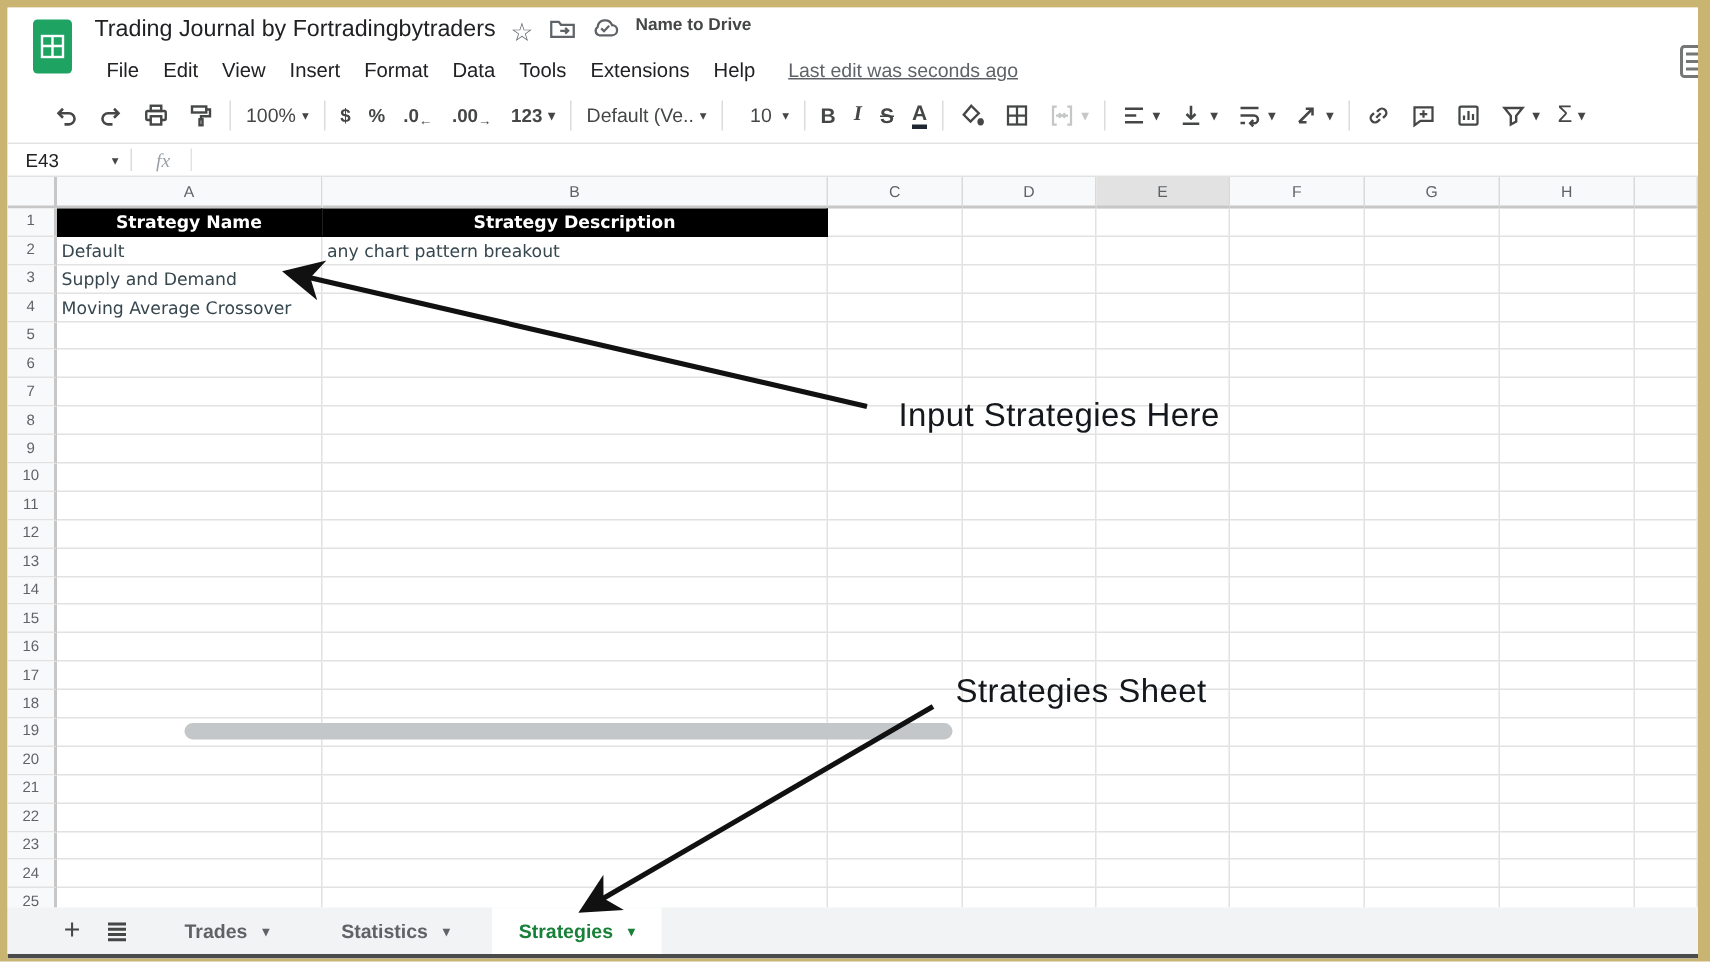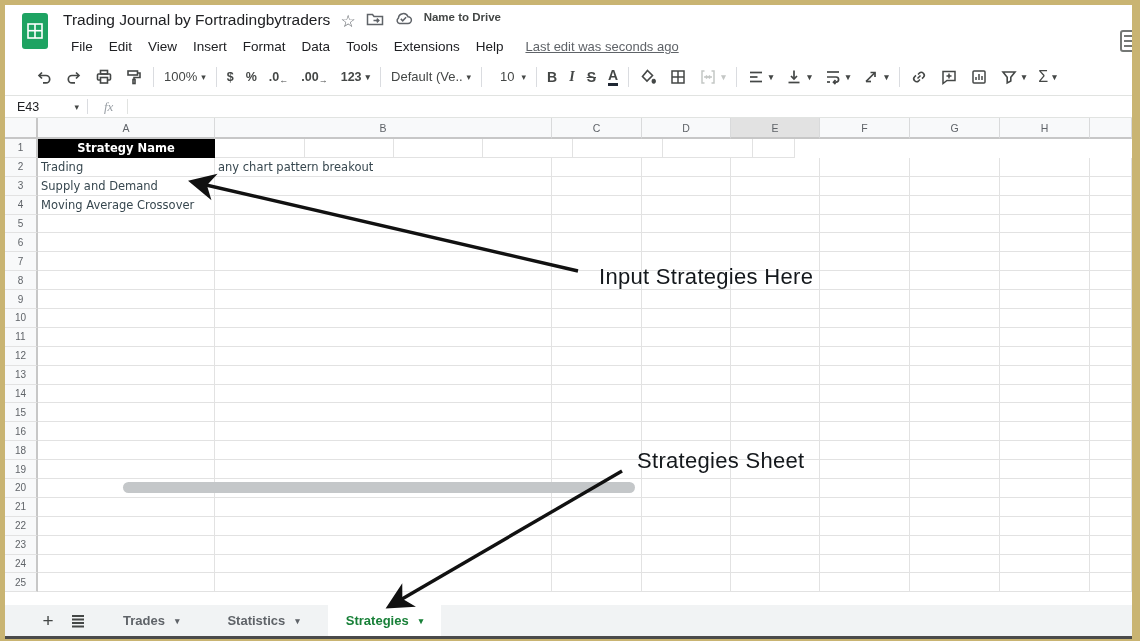--- a/index.html
+++ b/index.html
@@ -315,31 +315,32 @@
         <div class="col-h sel" style="width: 89px;">E</div>
         <div class="col-h" style="width: 90px;">F</div>
         <div class="col-h" style="width: 90px;">G</div>
         <div class="col-h" style="width: 90px;">H</div>
         <div class="col-h" style="width: 42px;"></div>
       </div>
     <div id="rows">
         <div class="g-row">
           <div class="row-h">1</div>
           <div class="g-cell blackhdr" style="width: 177px;">Strategy Name</div>
+          <div class="g-cell blackhdr" style="width: 337px;">Strategy Description</div>
           <div class="g-cell" style="width: 90px;"></div>
           <div class="g-cell" style="width: 89px;"></div>
           <div class="g-cell" style="width: 89px;"></div>
           <div class="g-cell" style="width: 90px;"></div>
           <div class="g-cell" style="width: 90px;"></div>
           <div class="g-cell" style="width: 90px;"></div>
           <div class="g-cell" style="width: 42px;"></div>
         </div>
         <div class="g-row">
           <div class="row-h">2</div>
-          <div class="g-cell" style="width: 177px;">Trading</div>
+          <div class="g-cell" style="width: 177px;">Default</div>
           <div class="g-cell" style="width: 337px;">any chart pattern breakout</div>
           <div class="g-cell" style="width: 90px;"></div>
           <div class="g-cell" style="width: 89px;"></div>
           <div class="g-cell" style="width: 89px;"></div>
           <div class="g-cell" style="width: 90px;"></div>
           <div class="g-cell" style="width: 90px;"></div>
           <div class="g-cell" style="width: 90px;"></div>
           <div class="g-cell" style="width: 42px;"></div>
         </div>
         <div class="g-row">
@@ -493,20 +494,32 @@
           <div class="g-cell" style="width: 90px;"></div>
           <div class="g-cell" style="width: 89px;"></div>
           <div class="g-cell" style="width: 89px;"></div>
           <div class="g-cell" style="width: 90px;"></div>
           <div class="g-cell" style="width: 90px;"></div>
           <div class="g-cell" style="width: 90px;"></div>
           <div class="g-cell" style="width: 42px;"></div>
         </div>
         <div class="g-row">
           <div class="row-h">16</div>
+          <div class="g-cell" style="width: 177px;"></div>
+          <div class="g-cell" style="width: 337px;"></div>
+          <div class="g-cell" style="width: 90px;"></div>
+          <div class="g-cell" style="width: 89px;"></div>
+          <div class="g-cell" style="width: 89px;"></div>
+          <div class="g-cell" style="width: 90px;"></div>
+          <div class="g-cell" style="width: 90px;"></div>
+          <div class="g-cell" style="width: 90px;"></div>
+          <div class="g-cell" style="width: 42px;"></div>
+        </div>
+        <div class="g-row">
+          <div class="row-h">17</div>
           <div class="g-cell" style="width: 177px;"></div>
           <div class="g-cell" style="width: 337px;"></div>
           <div class="g-cell" style="width: 90px;"></div>
           <div class="g-cell" style="width: 89px;"></div>
           <div class="g-cell" style="width: 89px;"></div>
           <div class="g-cell" style="width: 90px;"></div>
           <div class="g-cell" style="width: 90px;"></div>
           <div class="g-cell" style="width: 90px;"></div>
           <div class="g-cell" style="width: 42px;"></div>
         </div>

